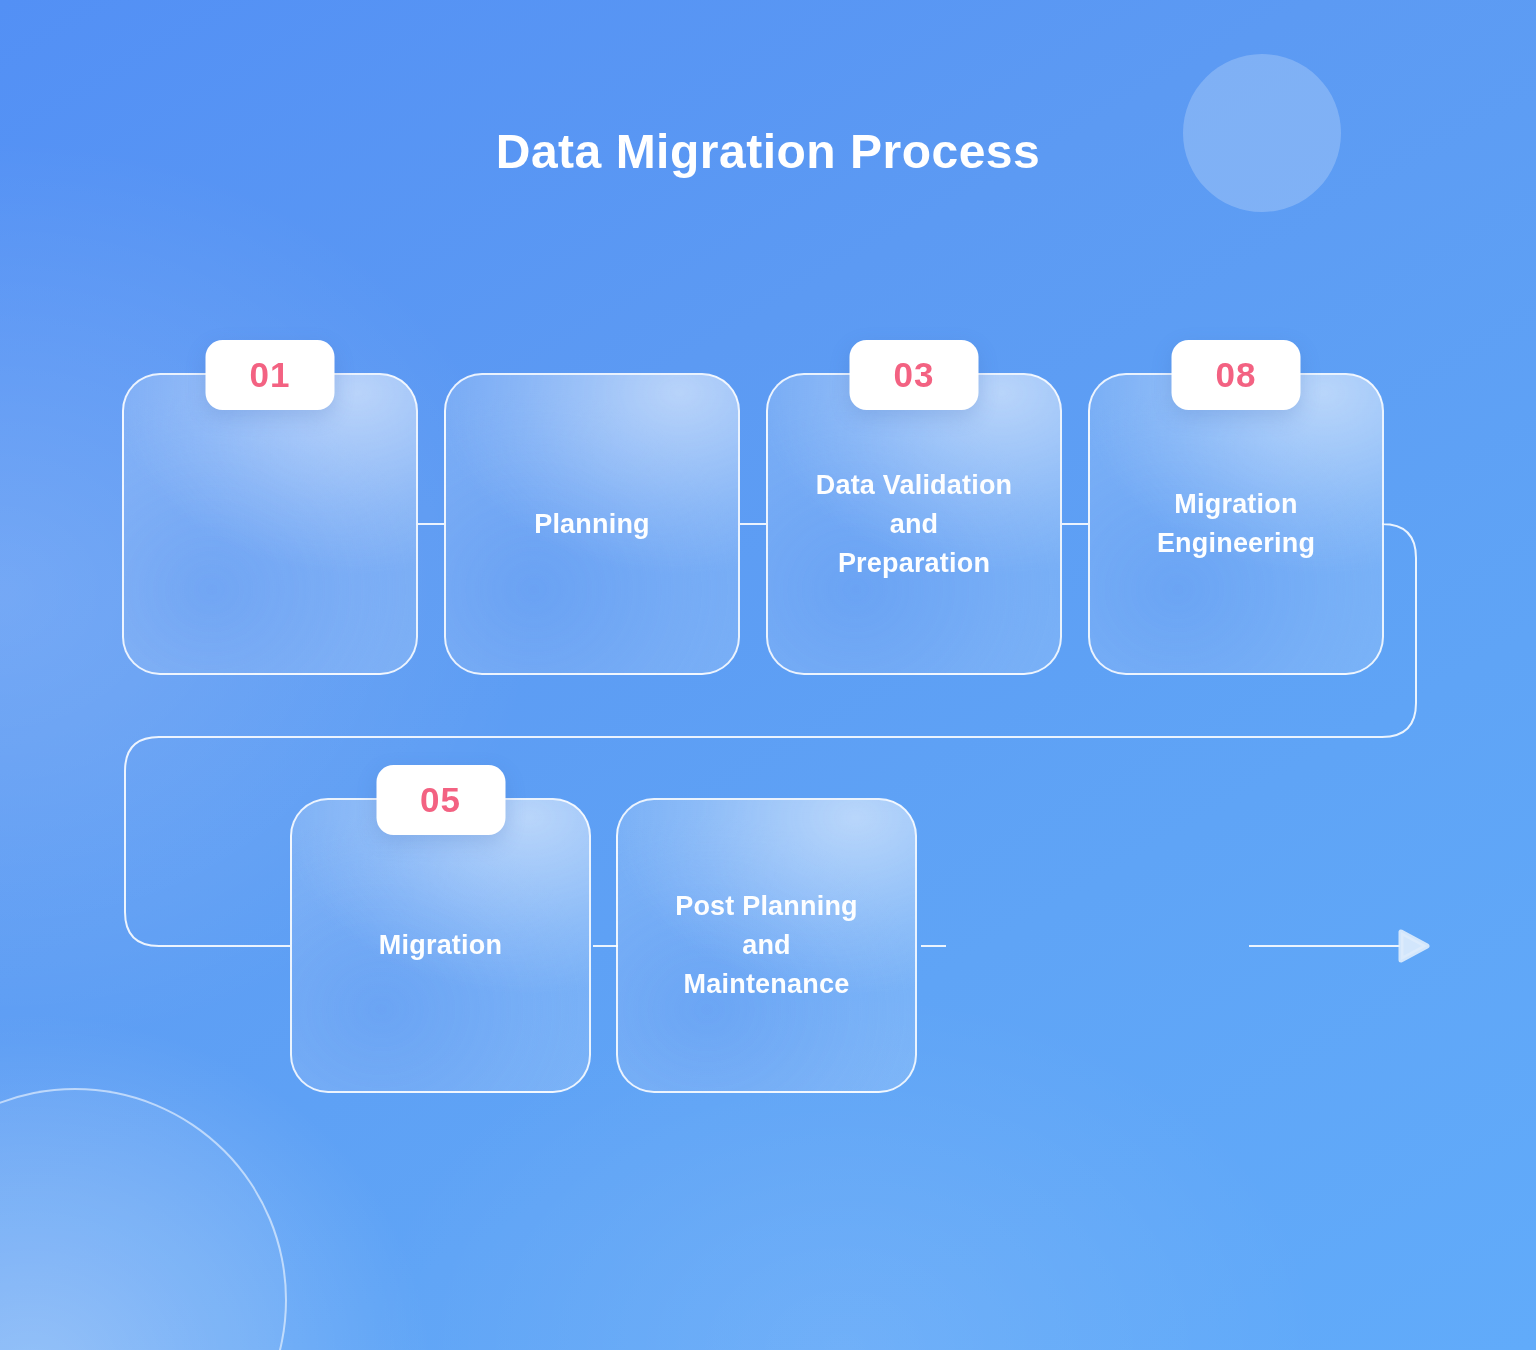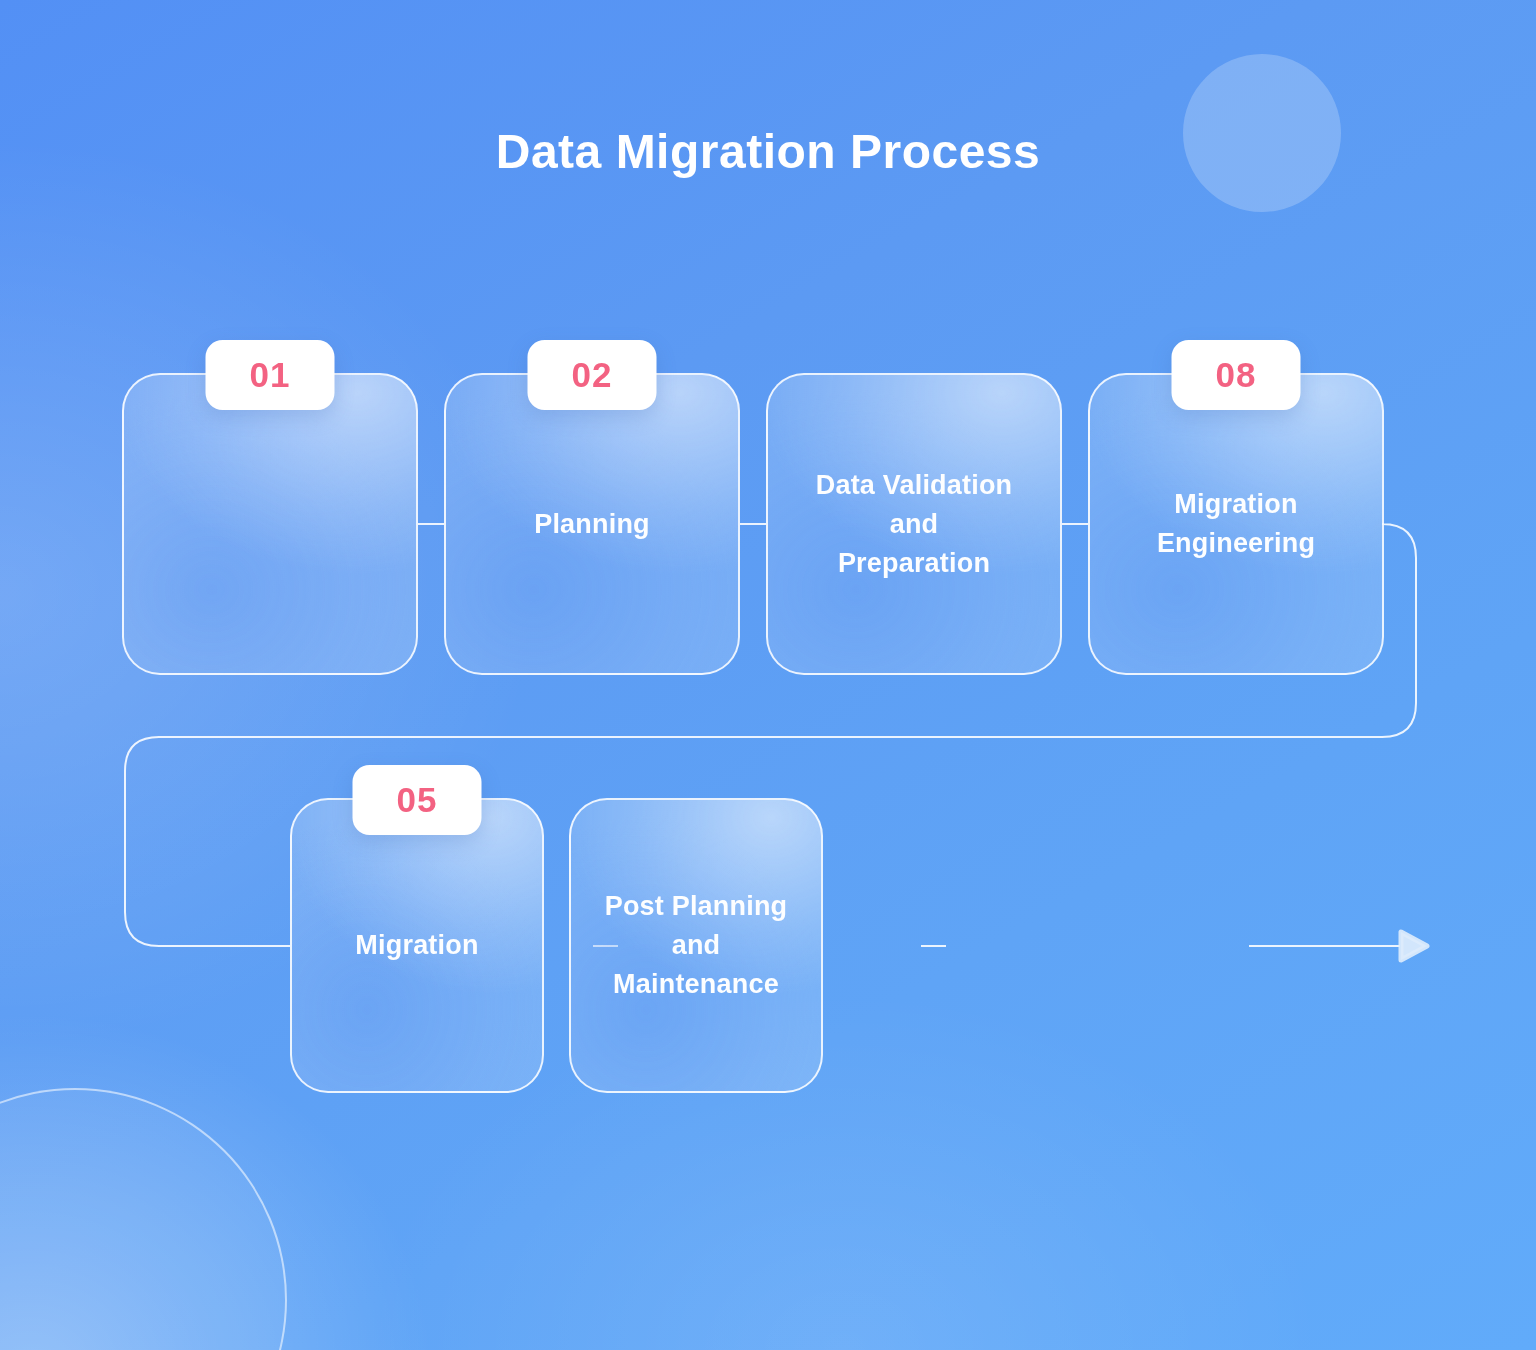--- a/index.html
+++ b/index.html
@@ -70,21 +70,21 @@
     align-items: center;
     justify-content: center;
     border: 2px solid rgba(255,255,255,0.85);
     border-radius: 38px;
     background:
       radial-gradient(130% 95% at 80% 6%, rgba(255,255,255,0.48) 0%, rgba(255,255,255,0.14) 42%, rgba(255,255,255,0) 64%),
       radial-gradient(100% 90% at 30% 72%, rgba(88,148,240,0.42) 0%, rgba(110,164,244,0.18) 50%, rgba(255,255,255,0) 74%),
       rgba(246,251,255,0.18);
   }
   .row-1 .card { width: 296px; height: 302px; }
-  .row-2 .card { width: 254px; height: 295px; }
+  .row-2 .card { width: 301px; height: 295px; }
 
   .card-label {
     padding: 0 18px;
     text-align: center;
     white-space: pre-line;
     font-size: 27px;
     line-height: 39px;
     font-weight: bold;
     letter-spacing: 0.2px;
     color: #fdfeff;
@@ -138,27 +138,27 @@
 
   <div class="row row-1">
 
     <div class="card">
       <div class="badge">
         <span class="badge-number">01</span>
       </div>
     </div>
 
     <div class="card">
-      <div class="badge">
-        <span class="badge-number">02</span>
-      </div>
       <div class="card-label">Planning</div>
     </div>
 
     <div class="card">
+      <div class="badge">
+        <span class="badge-number">03</span>
+      </div>
       <div class="card-label">Data Validation
 and
 Preparation</div>
     </div>
 
     <div class="card">
       <div class="badge">
         <span class="badge-number">08</span>
       </div>
       <div class="card-label">Migration

